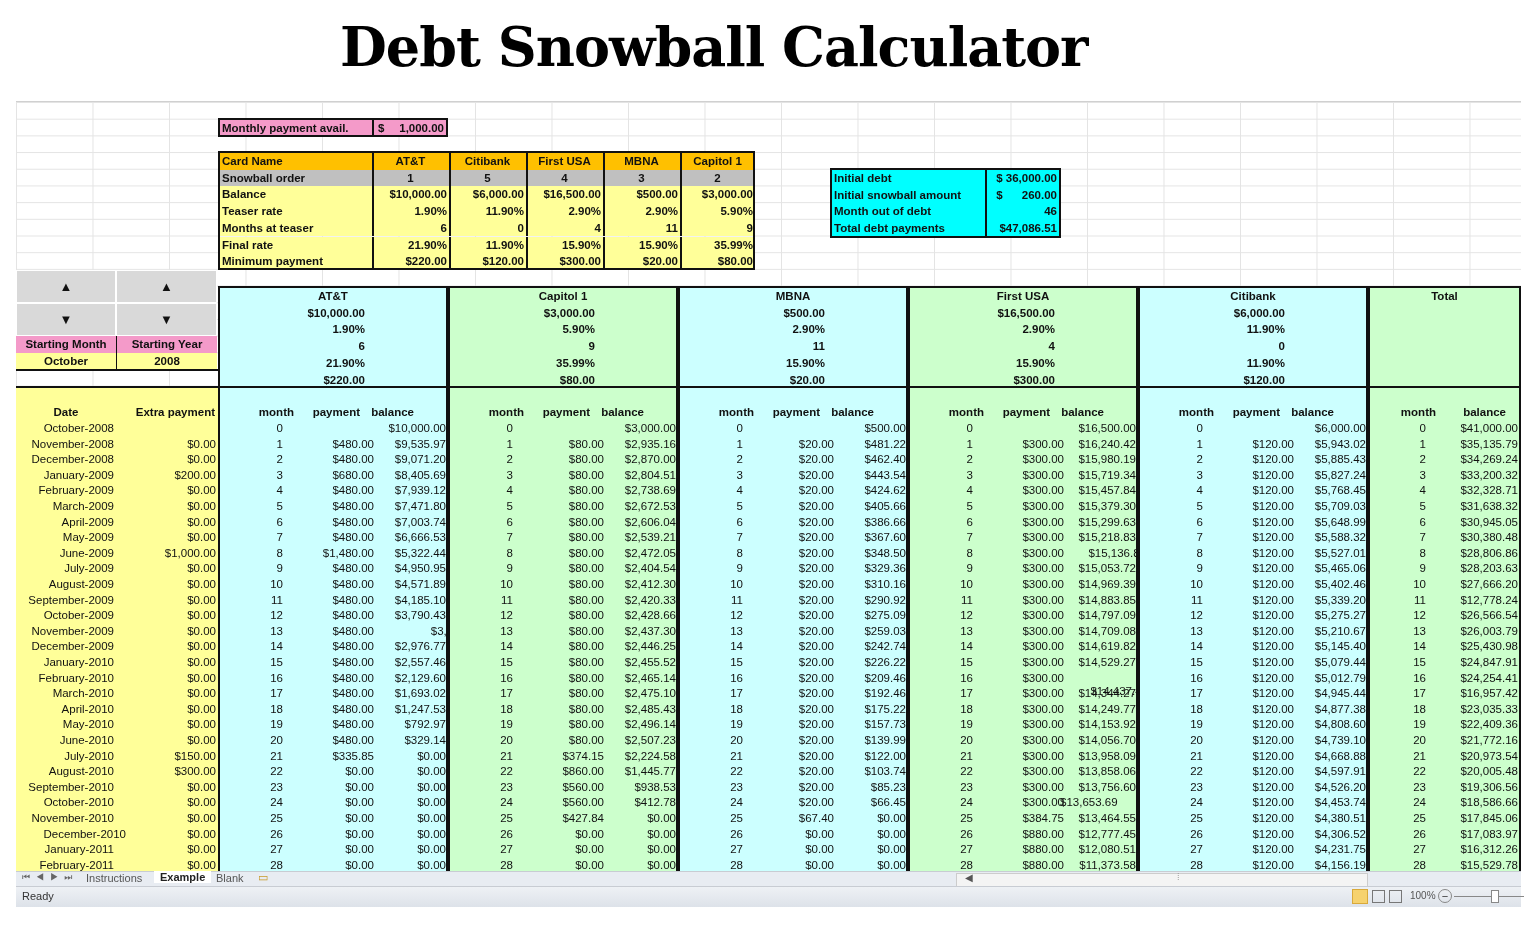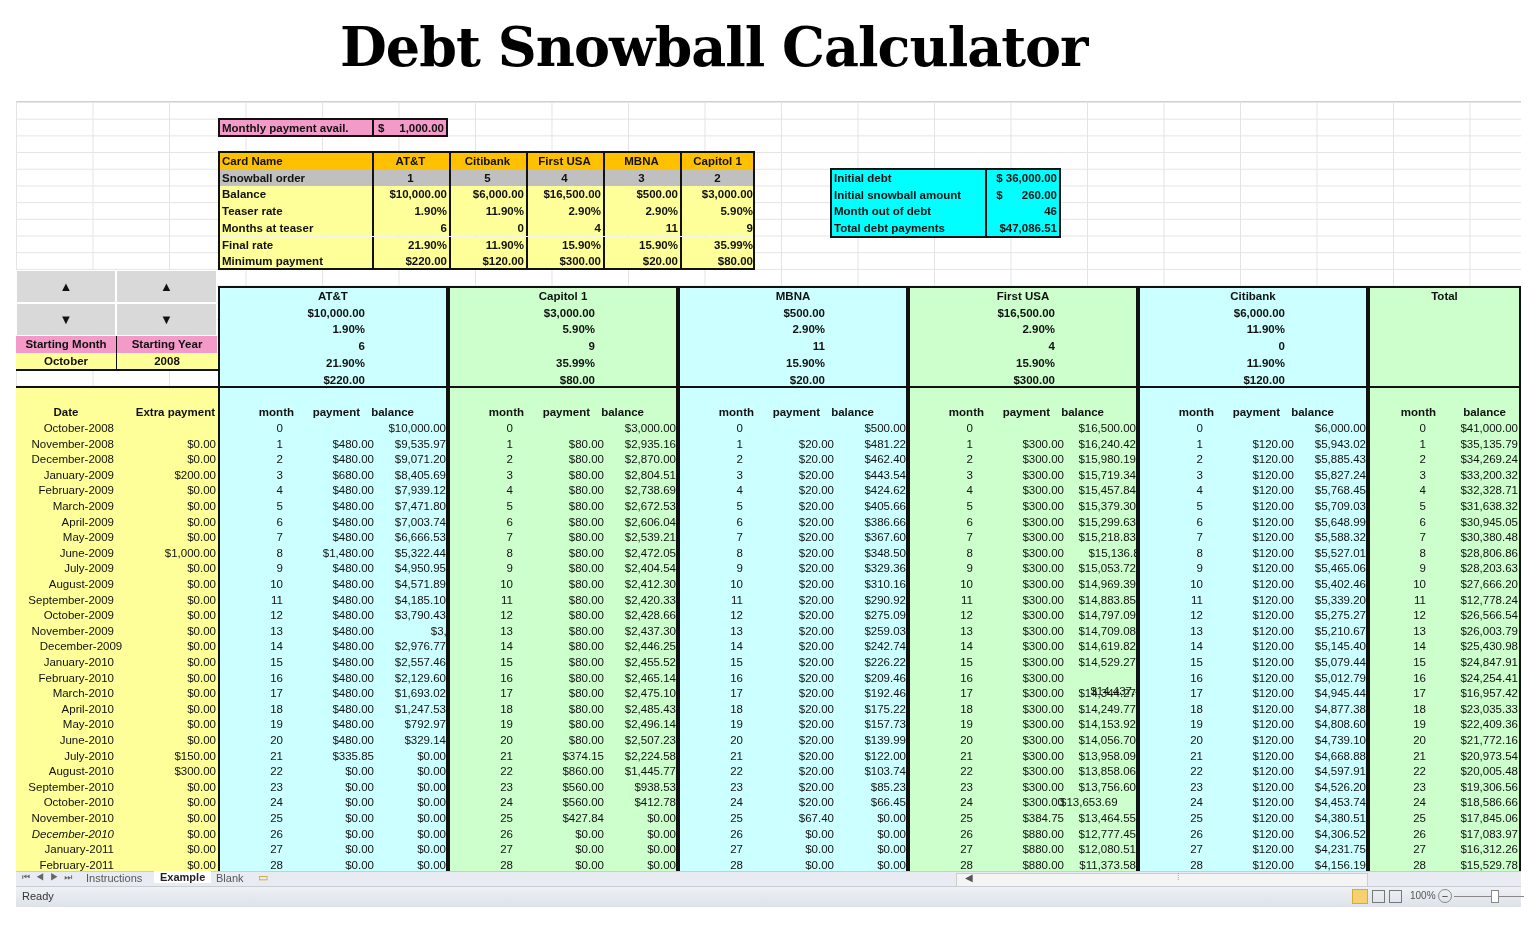--- a/index.html
+++ b/index.html
@@ -136,21 +136,21 @@
       <div class="cell r" style="left: 0px; top: 172.4px; width: 98px;">July-2009</div>
       <div class="cell r" style="left: 100px; top: 172.4px; width: 100px;">$0.00</div>
       <div class="cell r" style="left: 0px; top: 188px; width: 98px;">August-2009</div>
       <div class="cell r" style="left: 100px; top: 188px; width: 100px;">$0.00</div>
       <div class="cell r" style="left: 0px; top: 203.6px; width: 98px;">September-2009</div>
       <div class="cell r" style="left: 100px; top: 203.6px; width: 100px;">$0.00</div>
       <div class="cell r" style="left: 0px; top: 219.2px; width: 98px;">October-2009</div>
       <div class="cell r" style="left: 100px; top: 219.2px; width: 100px;">$0.00</div>
       <div class="cell r" style="left: 0px; top: 234.8px; width: 98px;">November-2009</div>
       <div class="cell r" style="left: 100px; top: 234.8px; width: 100px;">$0.00</div>
-      <div class="cell r" style="left: 16px; top: 250.4px; width: 98px; text-align: center;">December-2009</div>
+      <div class="cell r" style="left: 0px; top: 250.4px; width: 98px;">December-2009</div>
       <div class="cell r" style="left: 100px; top: 250.4px; width: 100px;">$0.00</div>
       <div class="cell r" style="left: 0px; top: 266px; width: 98px;">January-2010</div>
       <div class="cell r" style="left: 100px; top: 266px; width: 100px;">$0.00</div>
       <div class="cell r" style="left: 0px; top: 281.6px; width: 98px;">February-2010</div>
       <div class="cell r" style="left: 100px; top: 281.6px; width: 100px;">$0.00</div>
       <div class="cell r" style="left: 0px; top: 297.2px; width: 98px;">March-2010</div>
       <div class="cell r" style="left: 100px; top: 297.2px; width: 100px;">$0.00</div>
       <div class="cell r" style="left: 0px; top: 312.8px; width: 98px;">April-2010</div>
       <div class="cell r" style="left: 100px; top: 312.8px; width: 100px;">$0.00</div>
       <div class="cell r" style="left: 0px; top: 328.4px; width: 98px;">May-2010</div>
@@ -160,21 +160,21 @@
       <div class="cell r" style="left: 0px; top: 359.6px; width: 98px;">July-2010</div>
       <div class="cell r" style="left: 100px; top: 359.6px; width: 100px;">$150.00</div>
       <div class="cell r" style="left: 0px; top: 375.2px; width: 98px;">August-2010</div>
       <div class="cell r" style="left: 100px; top: 375.2px; width: 100px;">$300.00</div>
       <div class="cell r" style="left: 0px; top: 390.8px; width: 98px;">September-2010</div>
       <div class="cell r" style="left: 100px; top: 390.8px; width: 100px;">$0.00</div>
       <div class="cell r" style="left: 0px; top: 406.4px; width: 98px;">October-2010</div>
       <div class="cell r" style="left: 100px; top: 406.4px; width: 100px;">$0.00</div>
       <div class="cell r" style="left: 0px; top: 422px; width: 98px;">November-2010</div>
       <div class="cell r" style="left: 100px; top: 422px; width: 100px;">$0.00</div>
-      <div class="cell r" style="left: 0px; top: 437.6px; width: 98px; font-style: italic;">December-2010</div>
+      <div class="cell r" style="left: 12px; top: 437.6px; width: 98px;">December-2010</div>
       <div class="cell r" style="left: 100px; top: 437.6px; width: 100px;">$0.00</div>
       <div class="cell r" style="left: 0px; top: 453.2px; width: 98px;">January-2011</div>
       <div class="cell r" style="left: 100px; top: 453.2px; width: 100px;">$0.00</div>
       <div class="cell r" style="left: 0px; top: 468.8px; width: 98px;">February-2011</div>
       <div class="cell r" style="left: 100px; top: 468.8px; width: 100px;">$0.00</div>
     </div>
 
   <div id="blocks"></div>
 <div class="box" style="left: 202px; top: 184px; width: 230px; height: 102px; background: rgb(204, 255, 255);">
       <div class="cell b c" style="left: 0px; top: 0px; width: 226px;">AT&amp;T</div>

